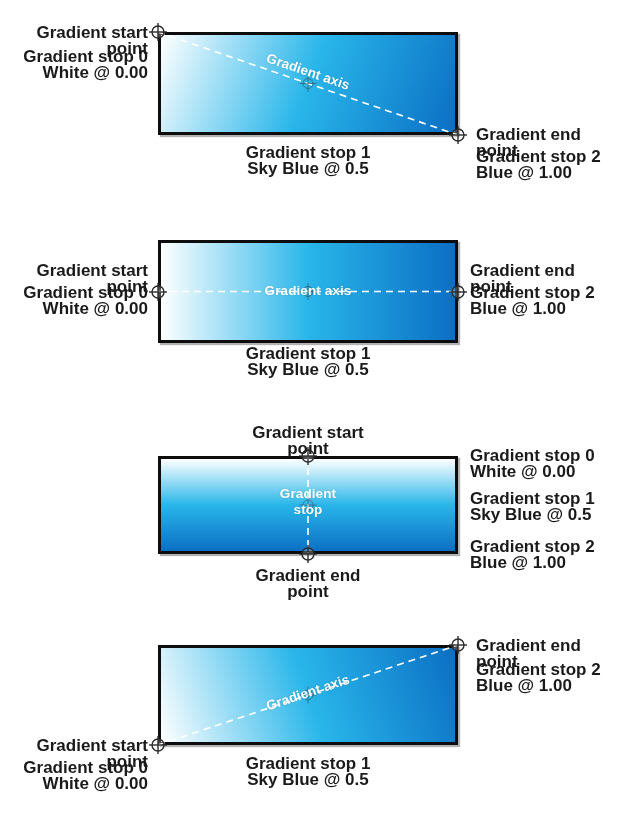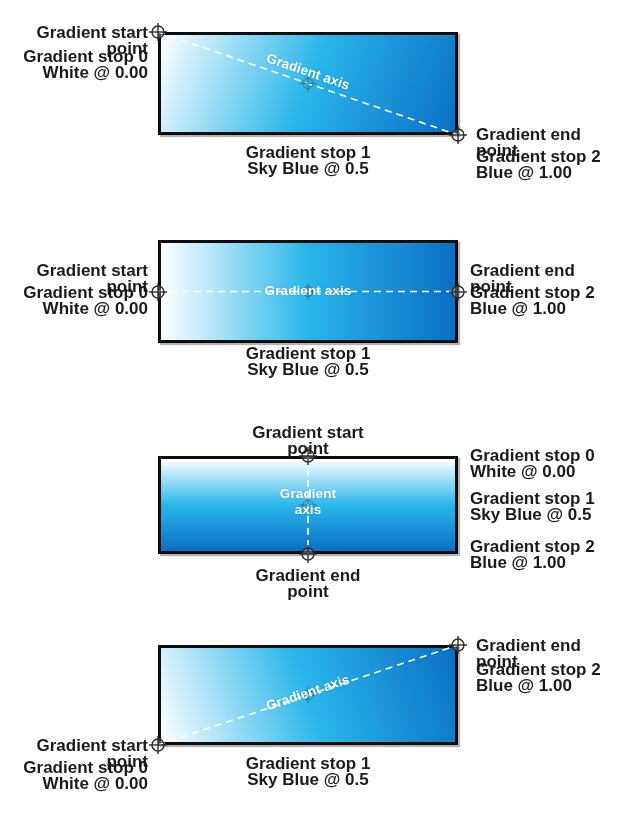--- a/index.html
+++ b/index.html
@@ -132,21 +132,21 @@
     <div class="rect grad-vert"></div>
     <svg class="axis-svg" width="300" height="98" viewBox="0 0 300 98">
       <line x1="150" y1="0" x2="150" y2="98" stroke="#ffffff" stroke-width="1.6" stroke-dasharray="7 5"></line>
       <g opacity="0.5">
         <circle cx="150" cy="49" r="5" fill="none" stroke="#3a3a3a" stroke-width="1"></circle>
         <line x1="150" y1="40.5" x2="150" y2="57.5" stroke="#3a3a3a" stroke-width="1"></line>
         <line x1="141.5" y1="49" x2="158.5" y2="49" stroke="#3a3a3a" stroke-width="1"></line>
       </g>
     </svg>
     <div class="axis-label" style="left:100px;top:30px;width:100px;text-shadow:0 0 2px rgba(0,0,0,0.18);">Gradient
-axis</div>
+stop</div>
   </div>
 
   <svg style="position:absolute;left:298px;top:446px;" width="20" height="20">
     <circle cx="10" cy="10" r="6" fill="#ffffff" fill-opacity="0.25" stroke="#2b2b2b" stroke-width="1.4"></circle>
     <line x1="10" y1="1" x2="10" y2="19" stroke="#2b2b2b" stroke-width="1.4"></line>
     <line x1="1" y1="10" x2="19" y2="10" stroke="#2b2b2b" stroke-width="1.4"></line>
   </svg>
 
   <svg style="position:absolute;left:298px;top:544px;" width="20" height="20">
     <circle cx="10" cy="10" r="6" fill="#ffffff" fill-opacity="0.25" stroke="#2b2b2b" stroke-width="1.4"></circle>

